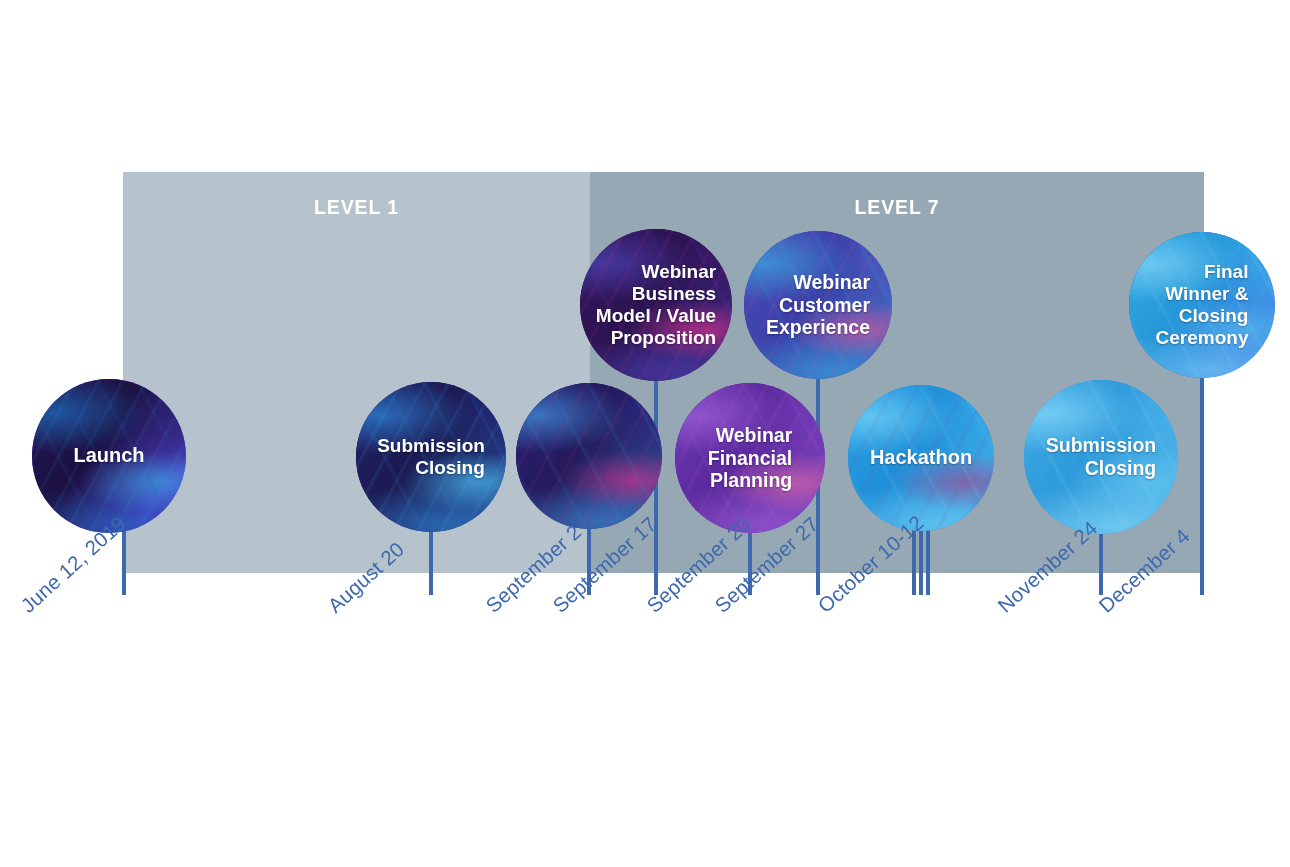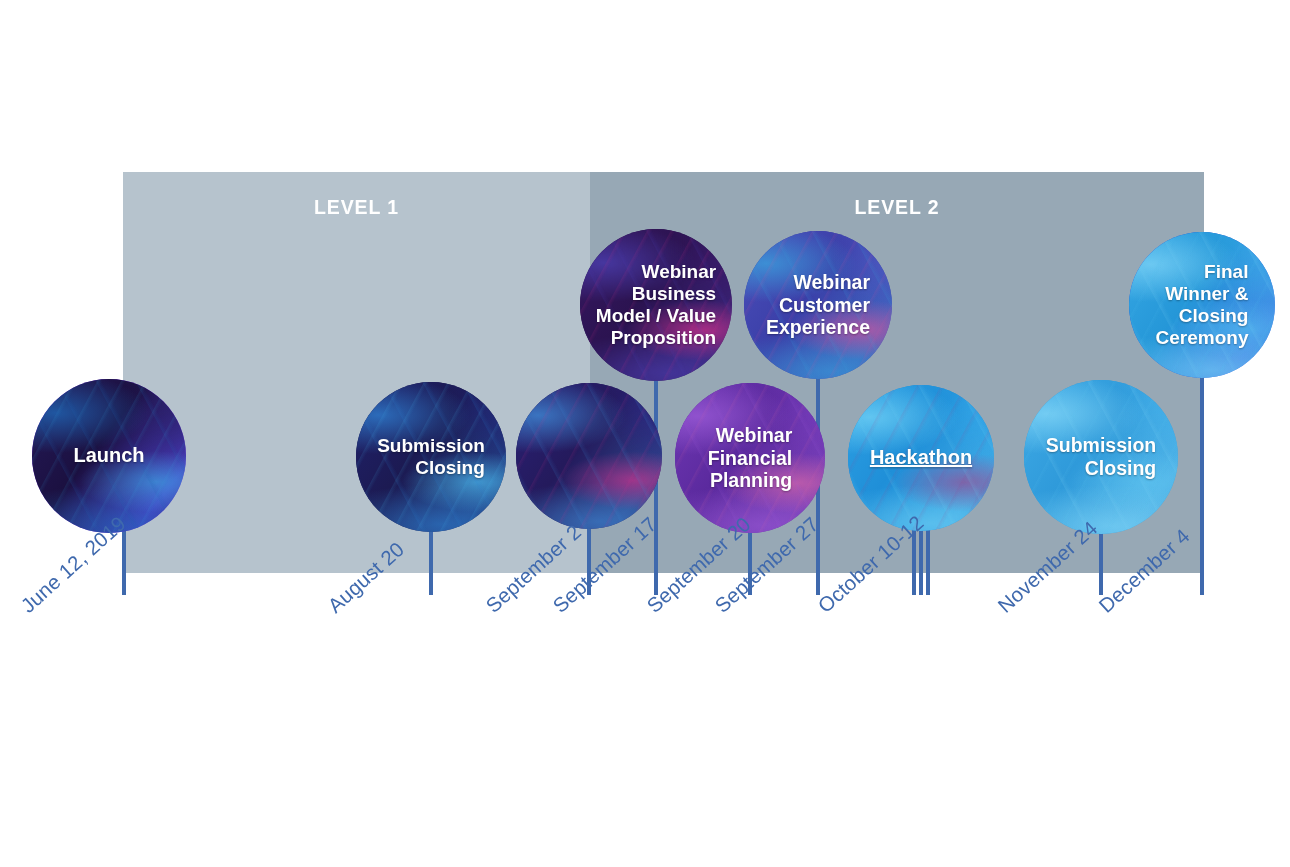--- a/index.html
+++ b/index.html
@@ -97,21 +97,21 @@
 </style>
 </head>
 <body>
 
 <div id="stage">
 
   <div class="band band-l1">
     <div class="band-label">LEVEL 1</div>
   </div>
   <div class="band band-l2">
-    <div class="band-label">LEVEL 2</div>
+    <div class="band-label">LEVEL 7</div>
   </div>
 
   <div id="stems-layer">
       <div class="stem" style="left: 122px; top: 456px; height: 117px;"></div>
       <div class="stem" style="left: 429px; top: 457px; height: 116px;"></div>
       <div class="stem" style="left: 587px; top: 456px; height: 117px;"></div>
       <div class="stem" style="left: 654px; top: 305px; height: 268px;"></div>
       <div class="stem" style="left: 748px; top: 458px; height: 115px;"></div>
       <div class="stem" style="left: 816px; top: 305px; height: 268px;"></div>
       <div class="stem" style="left: 912px; top: 458px; height: 115px;"></div>
@@ -154,21 +154,21 @@
       <div class="node" style="left: 744px; top: 231px; width: 148px; height: 148px; background: rgb(59, 63, 168);">
         <div class="tex" style="background: radial-gradient(70% 30% at 25% 30%, rgba(58, 160, 221, 0.8) 0%, transparent 62%), radial-gradient(55% 22% at 72% 62%, rgba(224, 85, 158, 0.667) 0%, transparent 65%), radial-gradient(90% 28% at 55% 82%, rgba(58, 160, 221, 0.6) 0%, transparent 68%), radial-gradient(40% 60% at 85% 20%, rgba(84, 88, 196, 0.8) 0%, transparent 70%), linear-gradient(128deg, rgb(84, 88, 196) 0%, rgb(59, 63, 168) 45%, rgba(58, 160, 221, 0.4) 72%, rgb(59, 63, 168) 100%); filter: blur(0.4px);"></div>
         <div class="tex" style="background: repeating-linear-gradient(118deg, transparent 0px, transparent 16px, rgba(224, 85, 158, 0.133) 17px, transparent 21px), repeating-linear-gradient(62deg, transparent 0px, transparent 29px, rgba(58, 160, 221, 0.18) 30px, transparent 35px); opacity: 0.85;"></div>
         <div class="lbl" style="font-size: 19.5px;">Webinar
 Customer
 Experience</div>
       </div>
       <div class="node" style="left: 848px; top: 385px; width: 146px; height: 146px; background: rgb(31, 143, 216);">
         <div class="tex" style="background: radial-gradient(70% 30% at 25% 30%, rgba(111, 208, 245, 0.8) 0%, transparent 62%), radial-gradient(55% 22% at 72% 62%, rgba(160, 71, 143, 0.667) 0%, transparent 65%), radial-gradient(90% 28% at 55% 82%, rgba(111, 208, 245, 0.6) 0%, transparent 68%), radial-gradient(40% 60% at 85% 20%, rgba(53, 169, 234, 0.8) 0%, transparent 70%), linear-gradient(128deg, rgb(53, 169, 234) 0%, rgb(31, 143, 216) 45%, rgba(111, 208, 245, 0.4) 72%, rgb(31, 143, 216) 100%); filter: blur(0.4px);"></div>
         <div class="tex" style="background: repeating-linear-gradient(118deg, transparent 0px, transparent 16px, rgba(160, 71, 143, 0.133) 17px, transparent 21px), repeating-linear-gradient(62deg, transparent 0px, transparent 29px, rgba(111, 208, 245, 0.18) 30px, transparent 35px); opacity: 0.85;"></div>
-        <div class="lbl" style="font-size: 20px; text-decoration: underline;">Hackathon</div>
+        <div class="lbl" style="font-size: 20px;">Hackathon</div>
       </div>
       <div class="node" style="left: 1024px; top: 380px; width: 154px; height: 154px; background: rgb(47, 154, 218);">
         <div class="tex" style="background: radial-gradient(70% 30% at 25% 30%, rgba(130, 214, 247, 0.8) 0%, transparent 62%), radial-gradient(55% 22% at 72% 62%, rgba(95, 196, 240, 0.667) 0%, transparent 65%), radial-gradient(90% 28% at 55% 82%, rgba(130, 214, 247, 0.6) 0%, transparent 68%), radial-gradient(40% 60% at 85% 20%, rgba(71, 179, 236, 0.8) 0%, transparent 70%), linear-gradient(128deg, rgb(71, 179, 236) 0%, rgb(47, 154, 218) 45%, rgba(130, 214, 247, 0.4) 72%, rgb(47, 154, 218) 100%); filter: blur(0.4px);"></div>
         <div class="tex" style="background: repeating-linear-gradient(118deg, transparent 0px, transparent 16px, rgba(95, 196, 240, 0.133) 17px, transparent 21px), repeating-linear-gradient(62deg, transparent 0px, transparent 29px, rgba(130, 214, 247, 0.18) 30px, transparent 35px); opacity: 0.85;"></div>
         <div class="lbl" style="font-size: 19.5px;">Submission
 Closing</div>
       </div>
       <div class="node" style="left: 1129px; top: 232px; width: 146px; height: 146px; background: #1d4ed8;">
         <div class="tex" style="background: radial-gradient(70% 30% at 25% 30%, rgba(123, 210, 246, 0.8) 0%, transparent 62%), radial-gradient(55% 22% at 72% 62%, rgba(85, 192, 240, 0.667) 0%, transparent 65%), radial-gradient(90% 28% at 55% 82%, rgba(123, 210, 246, 0.6) 0%, transparent 68%), radial-gradient(40% 60% at 85% 20%, rgba(63, 176, 234, 0.8) 0%, transparent 70%), linear-gradient(128deg, rgb(63, 176, 234) 0%, rgb(37, 151, 216) 45%, rgba(123, 210, 246, 0.4) 72%, rgb(37, 151, 216) 100%); filter: blur(0.4px);"></div>
         <div class="tex" style="background: repeating-linear-gradient(118deg, transparent 0px, transparent 16px, rgba(85, 192, 240, 0.133) 17px, transparent 21px), repeating-linear-gradient(62deg, transparent 0px, transparent 29px, rgba(123, 210, 246, 0.18) 30px, transparent 35px); opacity: 0.85;"></div>

